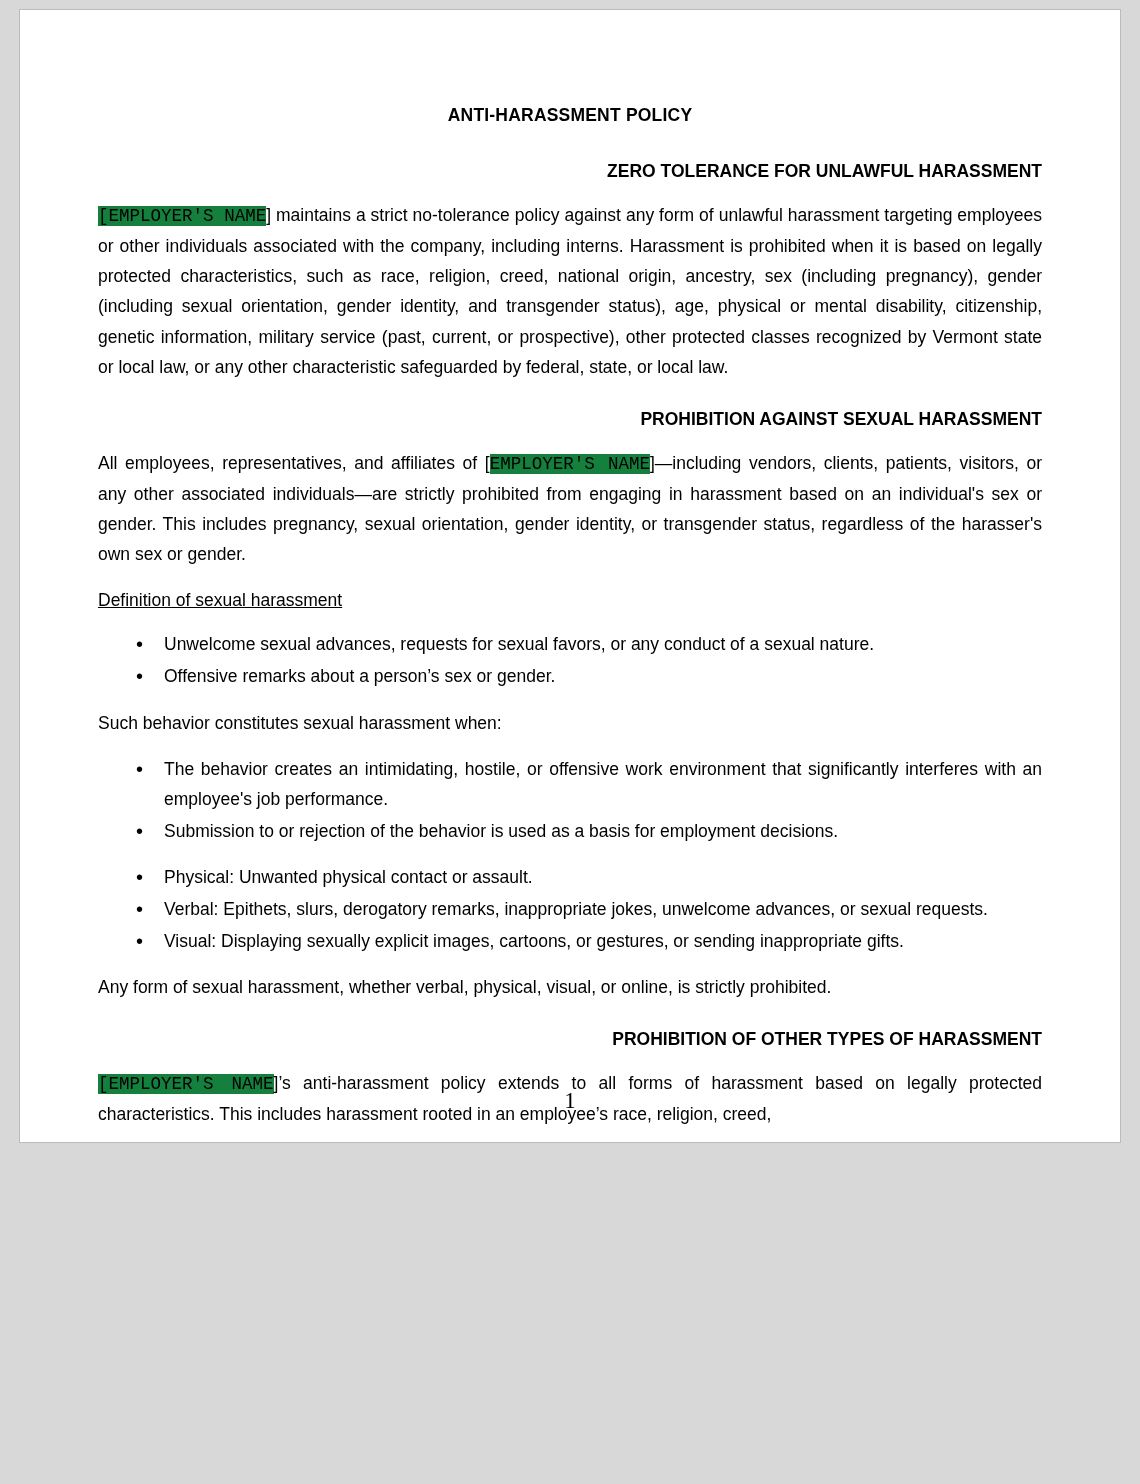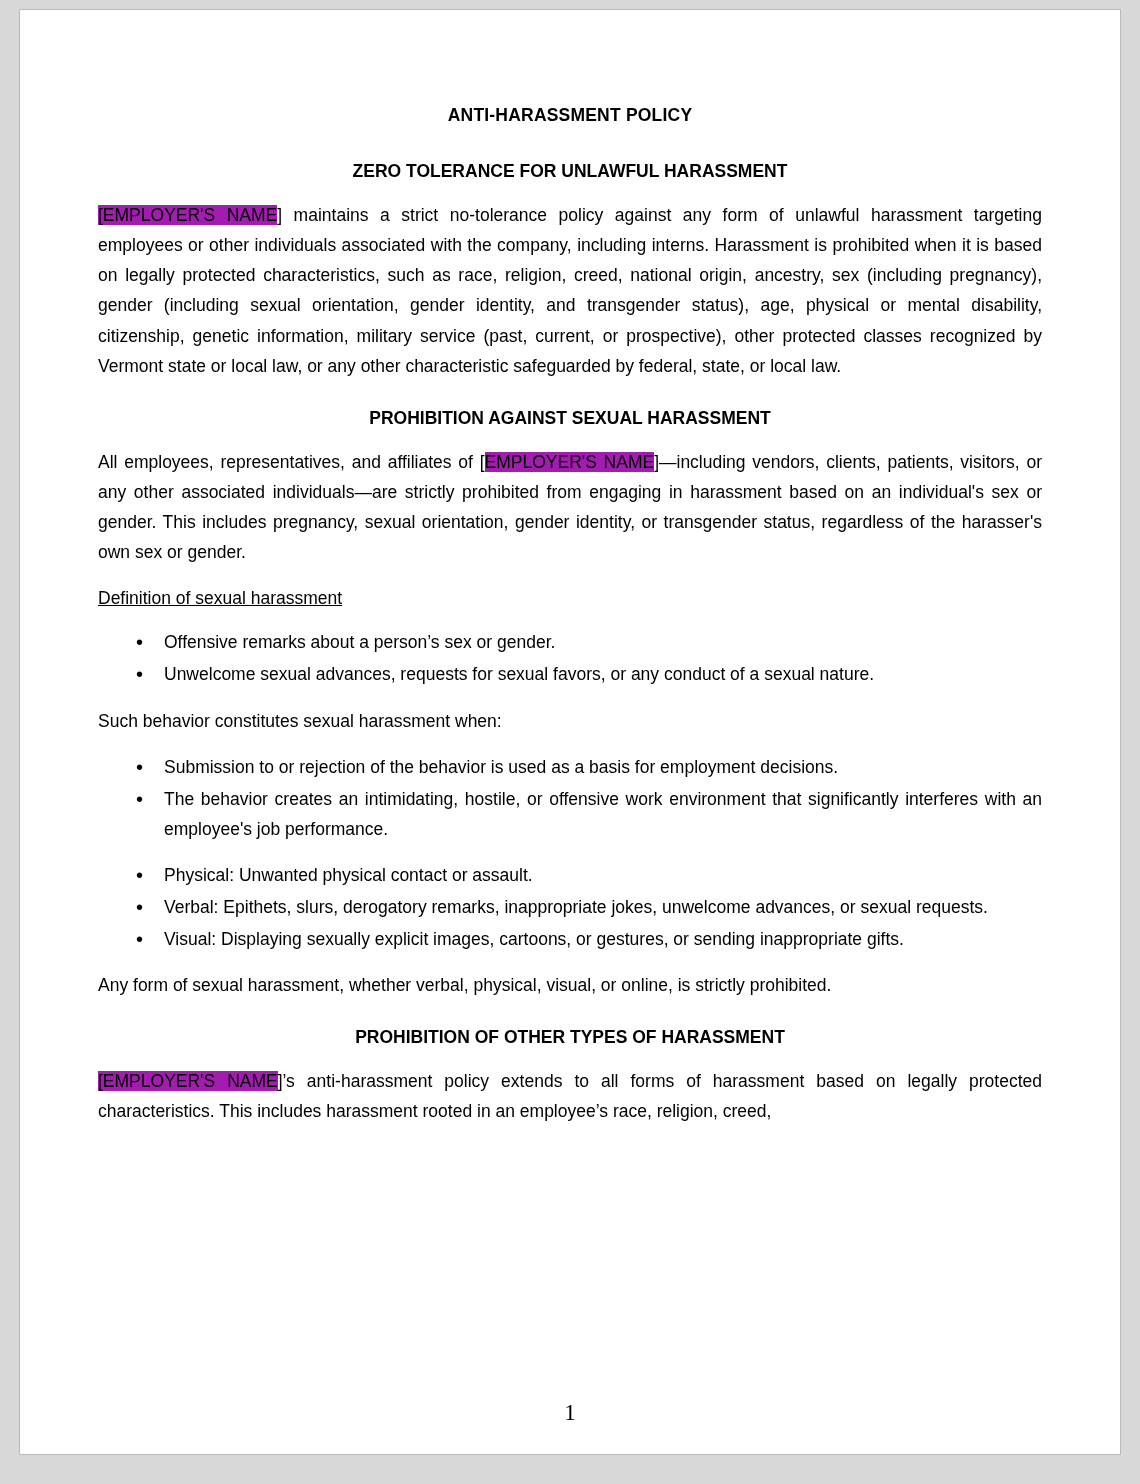--- a/index.html
+++ b/index.html
@@ -8,21 +8,21 @@
     background: #d8d8d8;
   }
   body {
     width: 1140px;
     height: 1484px;
     font-family: "Liberation Serif", serif;
   }
   .page {
     position: relative;
     width: 1100px;
-    height: 1444px;
+    height: 1132px;
     margin: 10px auto 0 auto;
     background: #ffffff;
     box-shadow: 0 0 0 1px #bbbbbb;
     box-sizing: border-box;
     padding: 72px 78px 40px 78px;
     overflow: hidden;
   }
   .doc {
     font-family: "Liberation Sans", sans-serif;
     font-size: 17.5px;
@@ -34,21 +34,21 @@
     text-align: center;
     font-weight: bold;
     font-size: 17.5px;
     margin: 18px 0 26px 0;
     letter-spacing: 0.2px;
   }
   .heading {
     font-weight: bold;
     font-size: 17.5px;
     margin: 22px 0 14px 0;
-    text-align: center;
+    text-align: right;
   }
   .subheading {
     text-decoration: underline;
     font-size: 17.5px;
     margin: 4px 0 14px 0;
     text-align: left;
   }
   p.para {
     margin: 0 0 16px 0;
     text-align: justify;
@@ -66,21 +66,22 @@
   }
   ul.bullets li::before {
     content: "\2022";
     position: absolute;
     left: -28px;
     top: -1px;
     font-size: 20px;
     line-height: 1.6;
   }
   .hl {
-    background: #a21caf;
+    background: #15803d;
+    font-family: Liberation Mono, monospace;
   }
   .page-number {
     position: absolute;
     left: 0;
     right: 0;
     bottom: 28px;
     text-align: center;
     font-family: "Liberation Serif", serif;
     font-size: 23px;
     color: #000000;
@@ -99,29 +100,29 @@
     <p class="para"><span class="hl">[EMPLOYER'S NAME</span><span>] maintains a strict no-tolerance policy against any form of unlawful harassment targeting employees or other individuals associated with the company, including interns. Harassment is prohibited when it is based on legally protected characteristics, such as race, religion, creed, national origin, ancestry, sex (including pregnancy), gender (including sexual orientation, gender identity, and transgender status), age, physical or mental disability, citizenship, genetic information, military service (past, current, or prospective), other protected classes recognized by Vermont state or local law, or any other characteristic safeguarded by federal, state, or local law.</span></p>
 
     <div class="heading">PROHIBITION AGAINST SEXUAL HARASSMENT</div>
 
     <p class="para"><span>All employees, representatives, and affiliates of  [</span><span class="hl">EMPLOYER'S NAME</span><span>]—including vendors, clients, patients, visitors, or any other associated individuals—are strictly prohibited from engaging in harassment based on an individual's sex or gender. This includes pregnancy, sexual orientation, gender identity, or transgender status, regardless of the harasser's own sex or gender.</span></p>
 
     <div class="subheading">Definition of sexual harassment</div>
 
 
     <ul class="bullets">
+      <li>Unwelcome sexual advances, requests for sexual favors, or any conduct of a sexual nature.</li>
       <li>Offensive remarks about a person’s sex or gender.</li>
-      <li>Unwelcome sexual advances, requests for sexual favors, or any conduct of a sexual nature.</li>
     </ul>
 
     <p class="para">Such behavior constitutes sexual harassment when:</p>
 
     <ul class="bullets">
+      <li>The behavior creates an intimidating, hostile, or offensive work environment that significantly interferes with an employee's job performance.</li>
       <li>Submission to or rejection of the behavior is used as a basis for employment decisions.</li>
-      <li>The behavior creates an intimidating, hostile, or offensive work environment that significantly interferes with an employee's job performance.</li>
     </ul>
 
 
     <ul class="bullets">
       <li>Physical: Unwanted physical contact or assault.</li>
       <li>Verbal: Epithets, slurs, derogatory remarks, inappropriate jokes, unwelcome advances, or sexual requests.</li>
       <li>Visual: Displaying sexually explicit images, cartoons, or gestures, or sending inappropriate gifts.</li>
     </ul>
 
     <p class="para">Any form of sexual harassment, whether verbal, physical, visual, or online, is strictly prohibited.</p>

